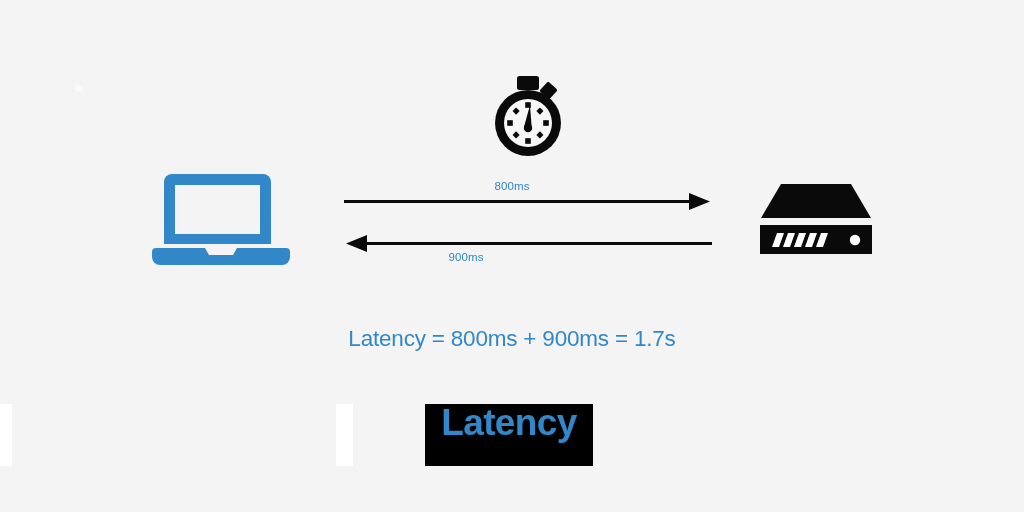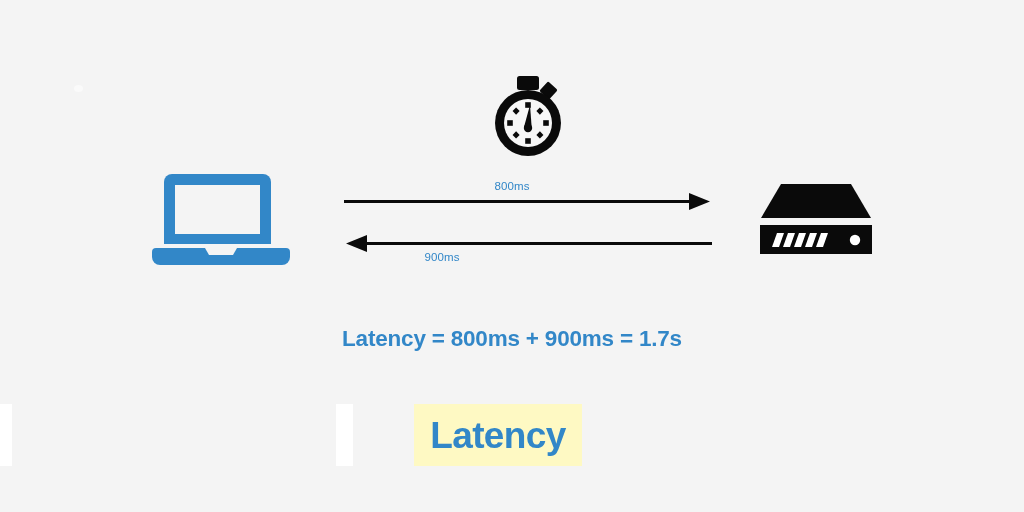--- a/index.html
+++ b/index.html
@@ -55,48 +55,48 @@
 
   .arrow-label {
     font-size: 11.5px;
     font-weight: normal;
     color: #3287c8;
     letter-spacing: 0.1px;
     white-space: nowrap;
     text-align: center;
   }
   #label-request  { left: 0; top: 180px; width: 1024px; }
-  #label-response { left: 0; top: 251px; width: 884px; }
+  #label-response { left: 0; top: 251px; width: 884px; padding-left: 24px; }
 
   
   #latency-formula {
     left: 0;
     top: 326px;
     width: 1024px;
     text-align: center;
     font-size: 22.5px;
-    font-weight: bold;
+    font-weight: normal;
     color: #3287c8;
     letter-spacing: -0.2px;
     white-space: nowrap;
   }
 
   
   .white-block { background: #ffffff; }
   #white-bar-left  { left: -6px;  top: 404px; width: 18px;  height: 62px; }
   #white-bar-mid   { left: 336px; top: 404px; width: 17px;  height: 62px; }
 
   #title-card {
-    left: 414px;
+    left: 425px;
     top: 404px;
     width: 168px;
     height: 62px;
-    background: #fef9c3;
+    background: #000000;
     display: flex;
-    align-items: center;
+    align-items: flex-start;
     justify-content: center;
   }
   #title-text {
     font-size: 37px;
     font-weight: bold;
     color: #3287c8;
     letter-spacing: -0.6px;
     line-height: 1;
     white-space: nowrap;
   }

